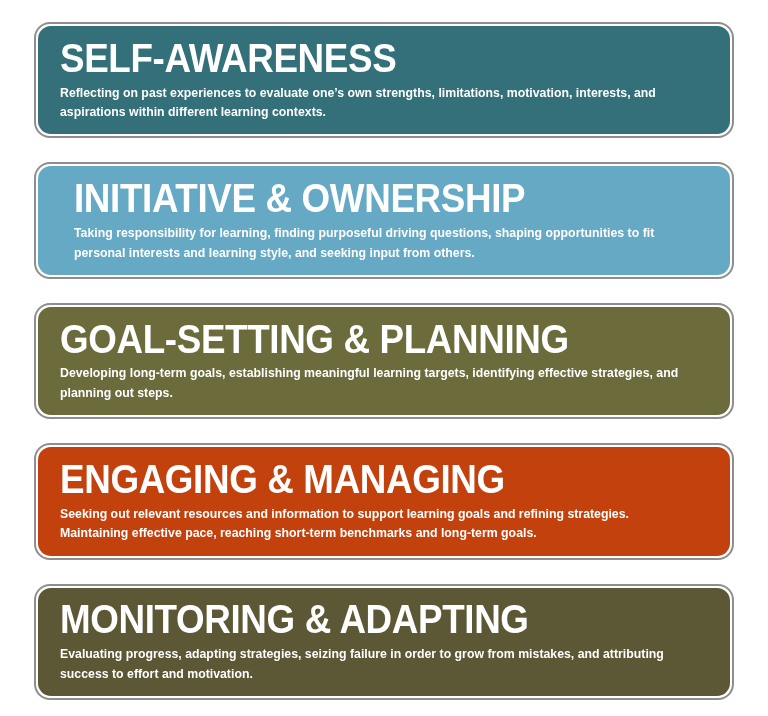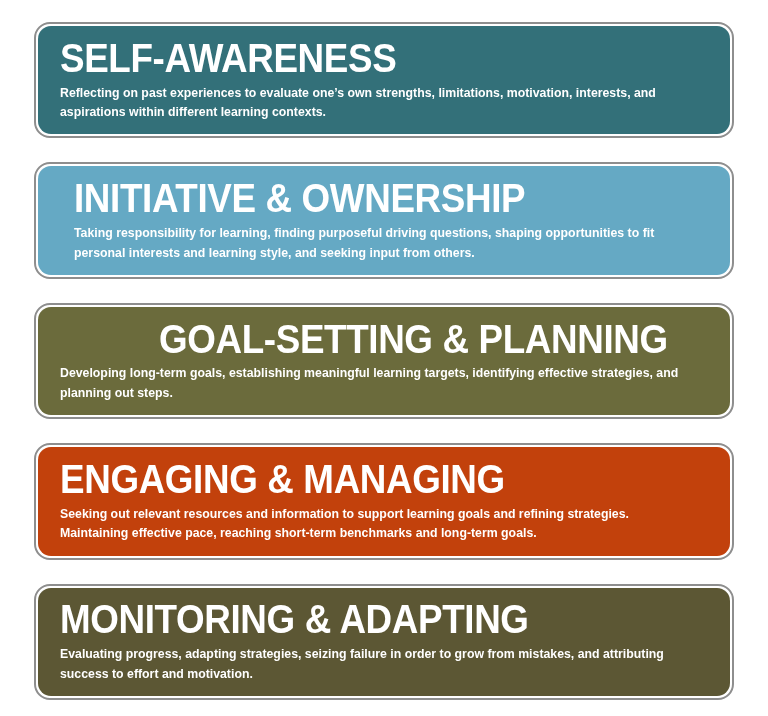--- a/index.html
+++ b/index.html
@@ -71,21 +71,21 @@
     color: #ffffff;
     margin: 0;
     max-width: 675px;
     transform: scaleX(0.97);
     transform-origin: left center;
   }
 
   
   .card.c0 { background: #337079; }
   .card.c1 { background: #65a9c4; padding-left: 36px; }
-  .card.c2 { background: #6b6b3c; align-items: flex-end; }
+  .card.c2 { background: #6b6b3c; }
   .card.c3 { background: #c2410c; }
   .card.c4 { background: #5c5734; }
 </style>
 </head>
 <body>
 
 <div id="card-stack">
 
   <div class="card-outer">
     <div class="card c0">

